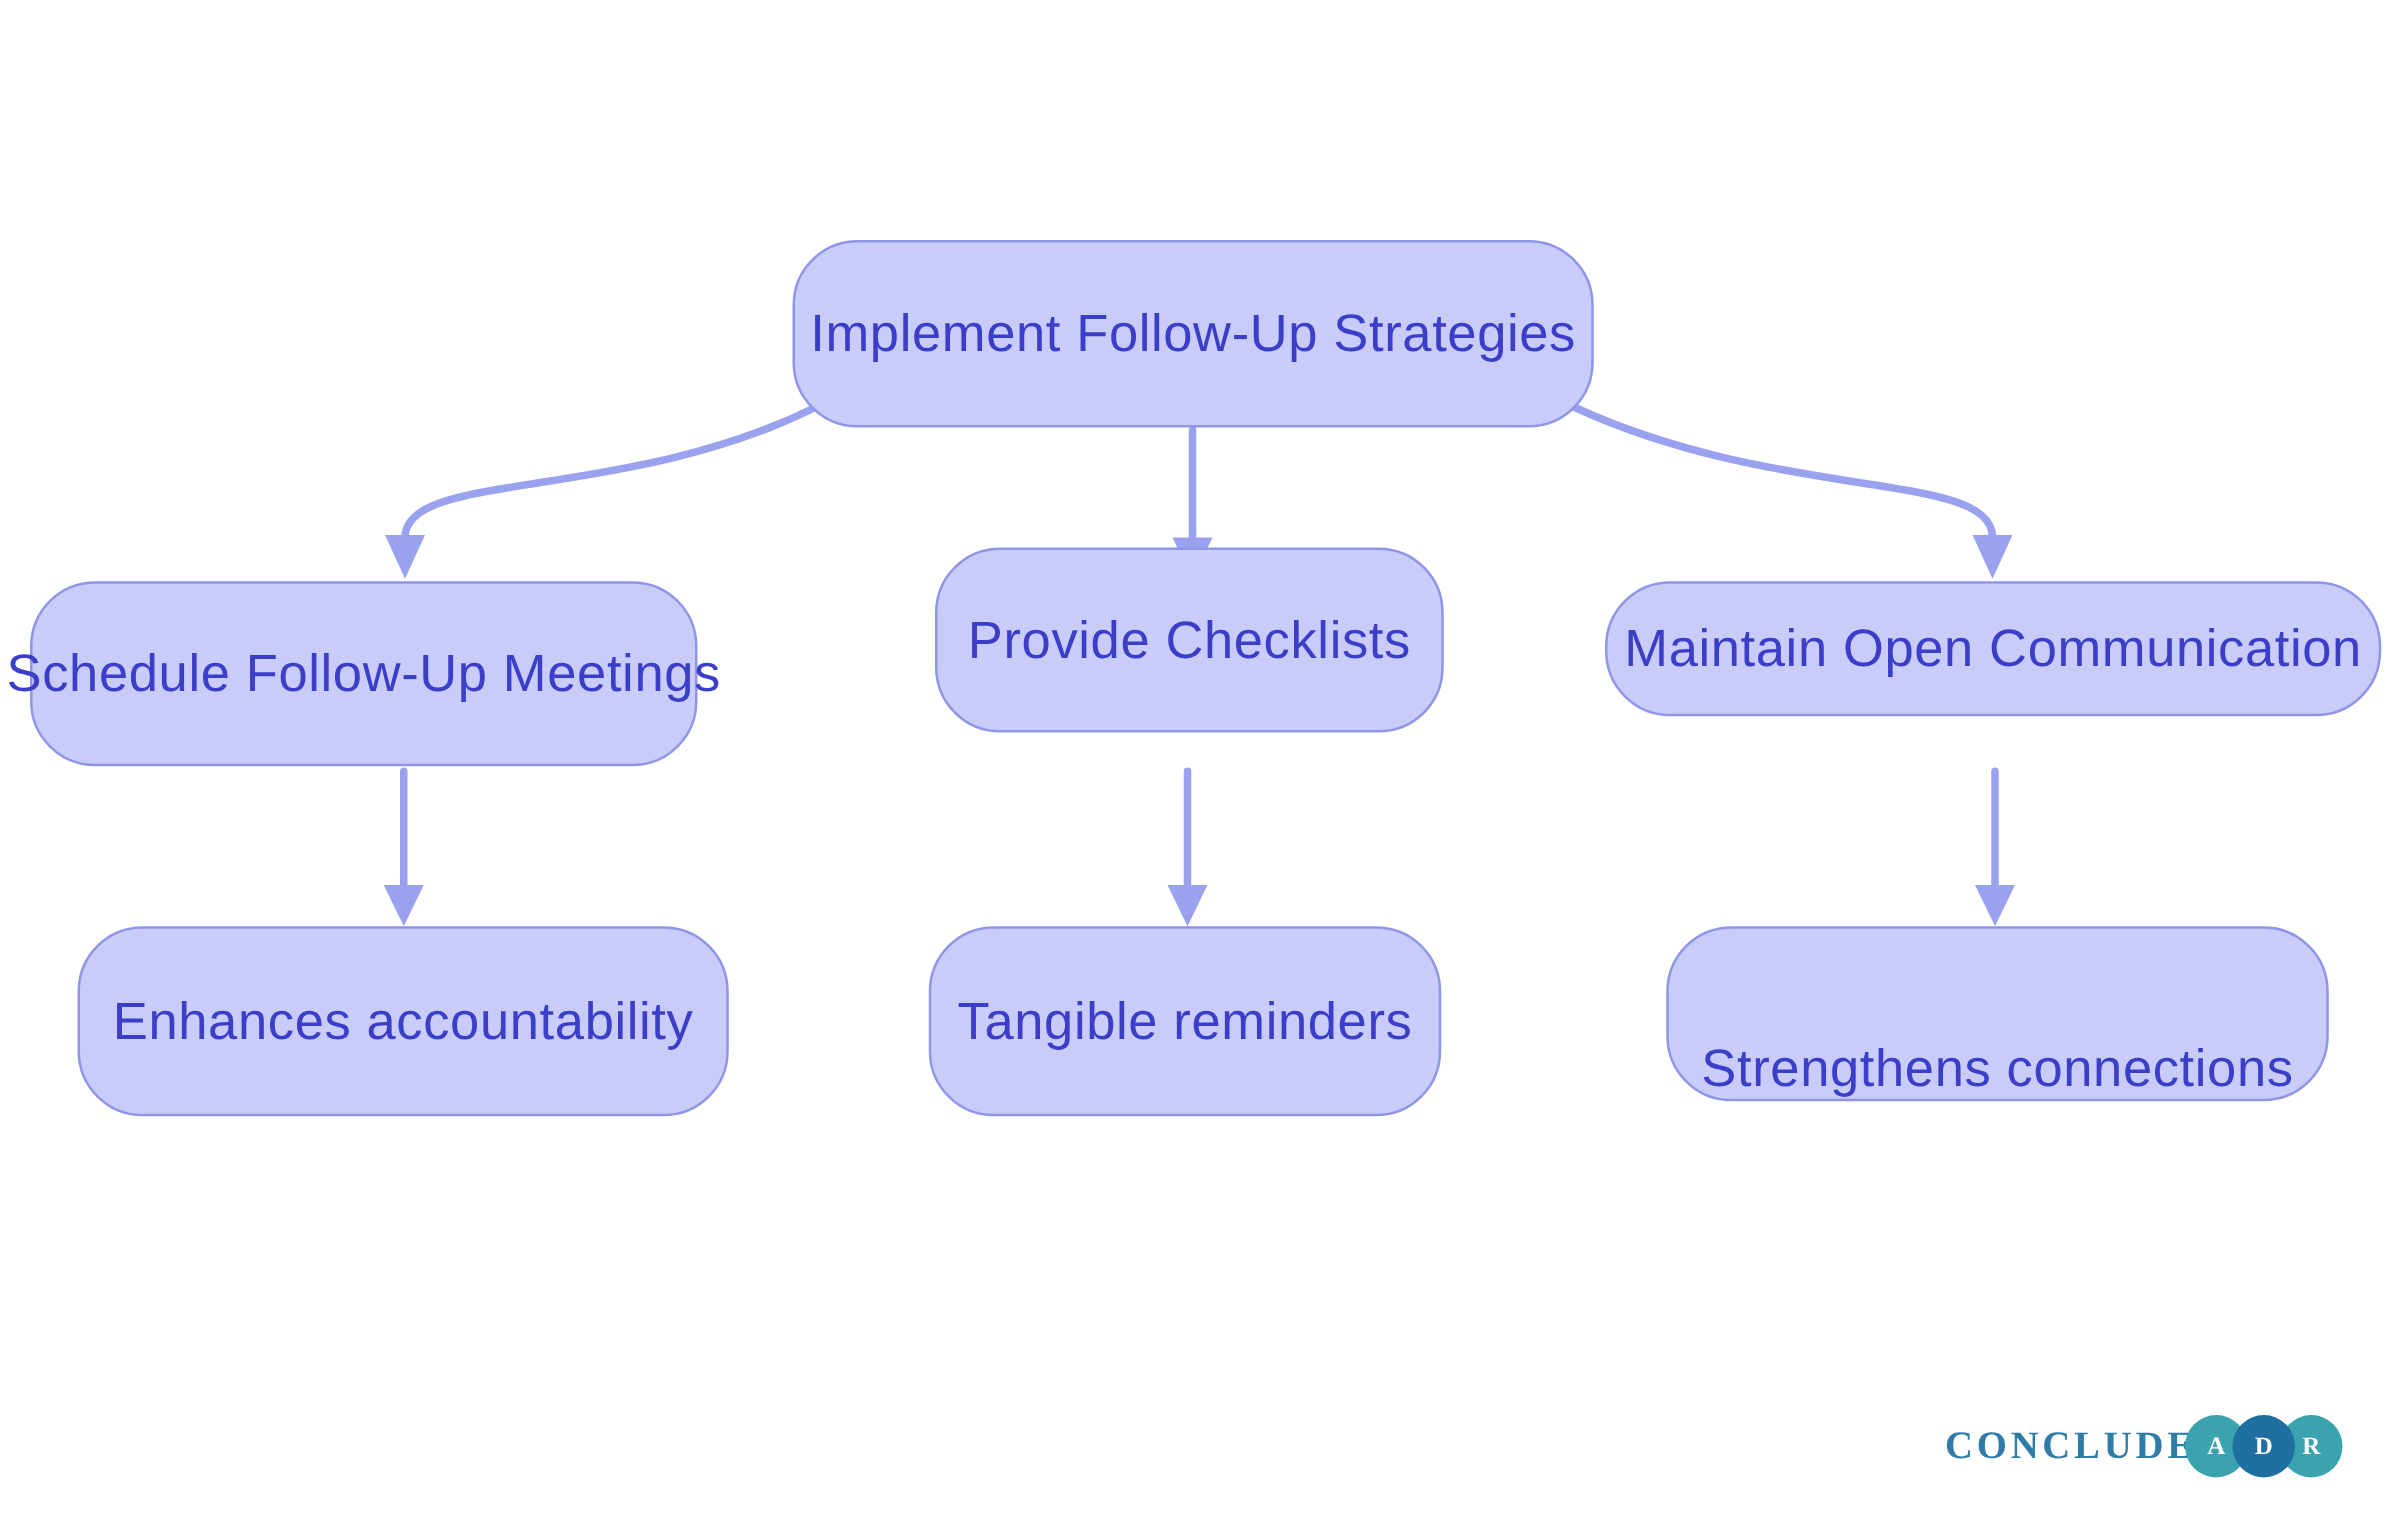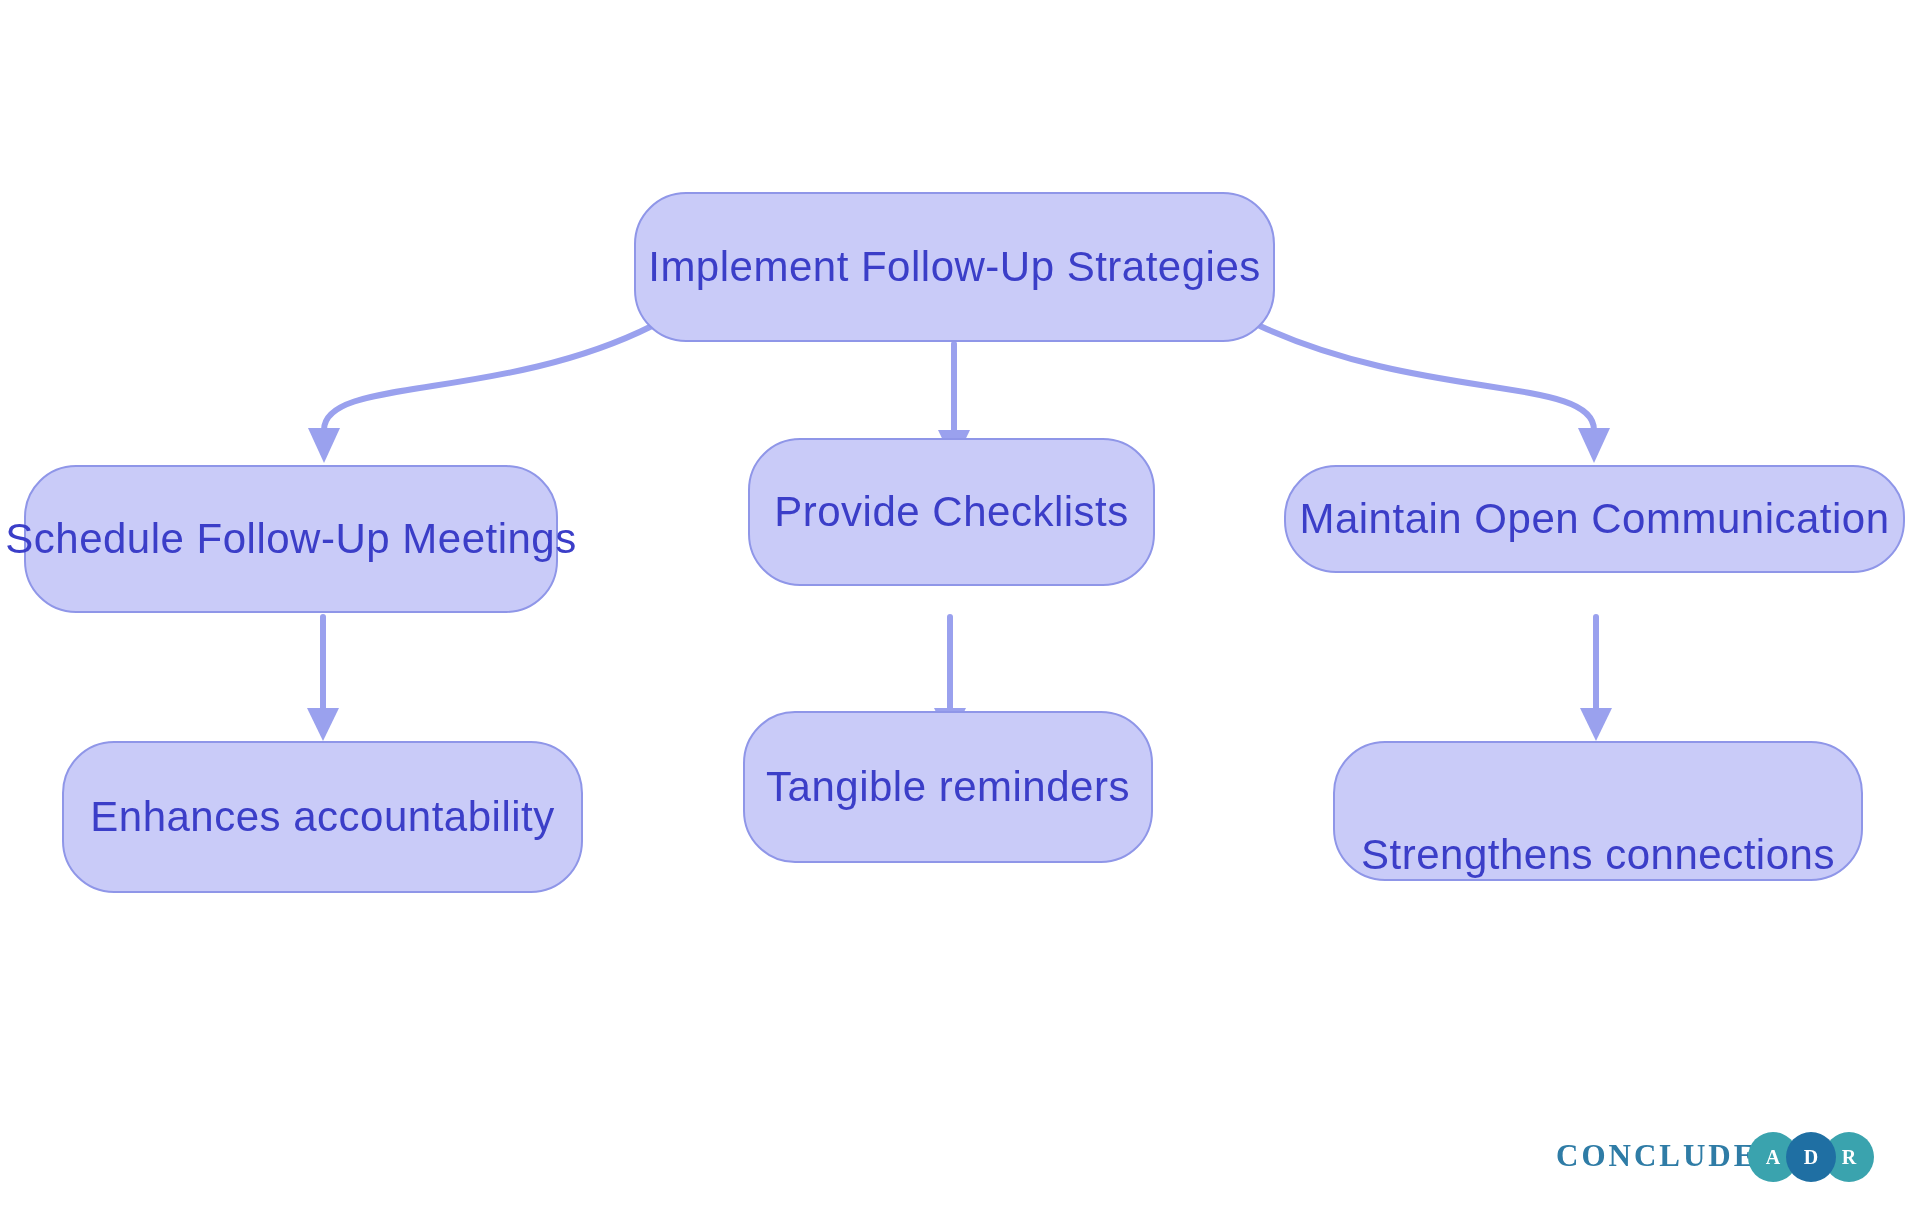--- a/index.html
+++ b/index.html
@@ -117,21 +117,21 @@
   </div>
 
   <div class="node" style="left:1284px; top:465px; width:621px; height:108px;">
     <span class="node-label">Maintain Open Communication</span>
   </div>
 
   <div class="node" style="left:62px; top:741px; width:521px; height:152px;">
     <span class="node-label">Enhances accountability</span>
   </div>
 
-  <div class="node" style="left:743px; top:711px; width:410px; height:152px;">
+  <div class="node" style="left:743px; top:741px; width:410px; height:152px;">
     <span class="node-label">Tangible reminders</span>
   </div>
 
   <div class="node" style="left:1333px; top:741px; width:530px; height:140px;align-items:flex-end;">
     <span class="node-label">Strengthens connections</span>
   </div>
 
   <div class="logo">
     <span class="logo-wordmark">CONCLUDE</span>
     <span class="badge-circle badge-a">A</span>

